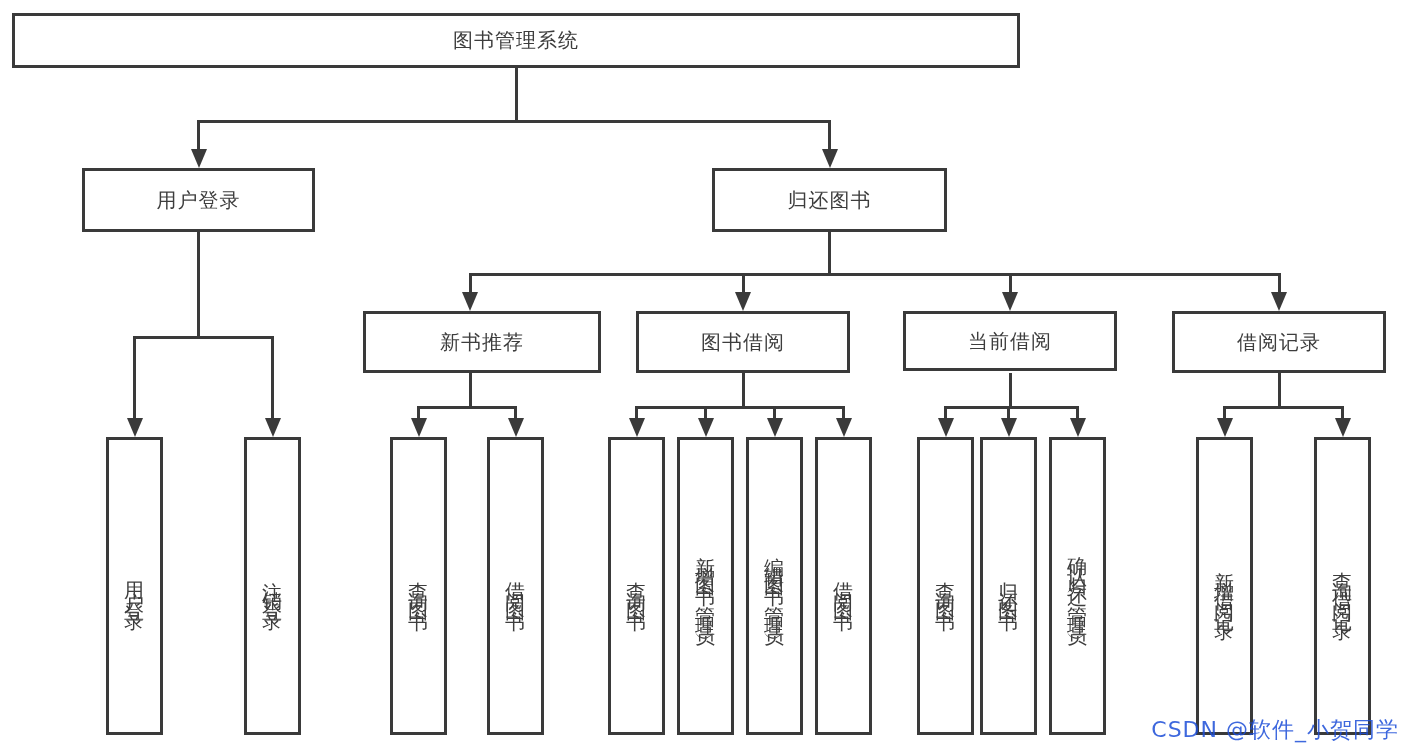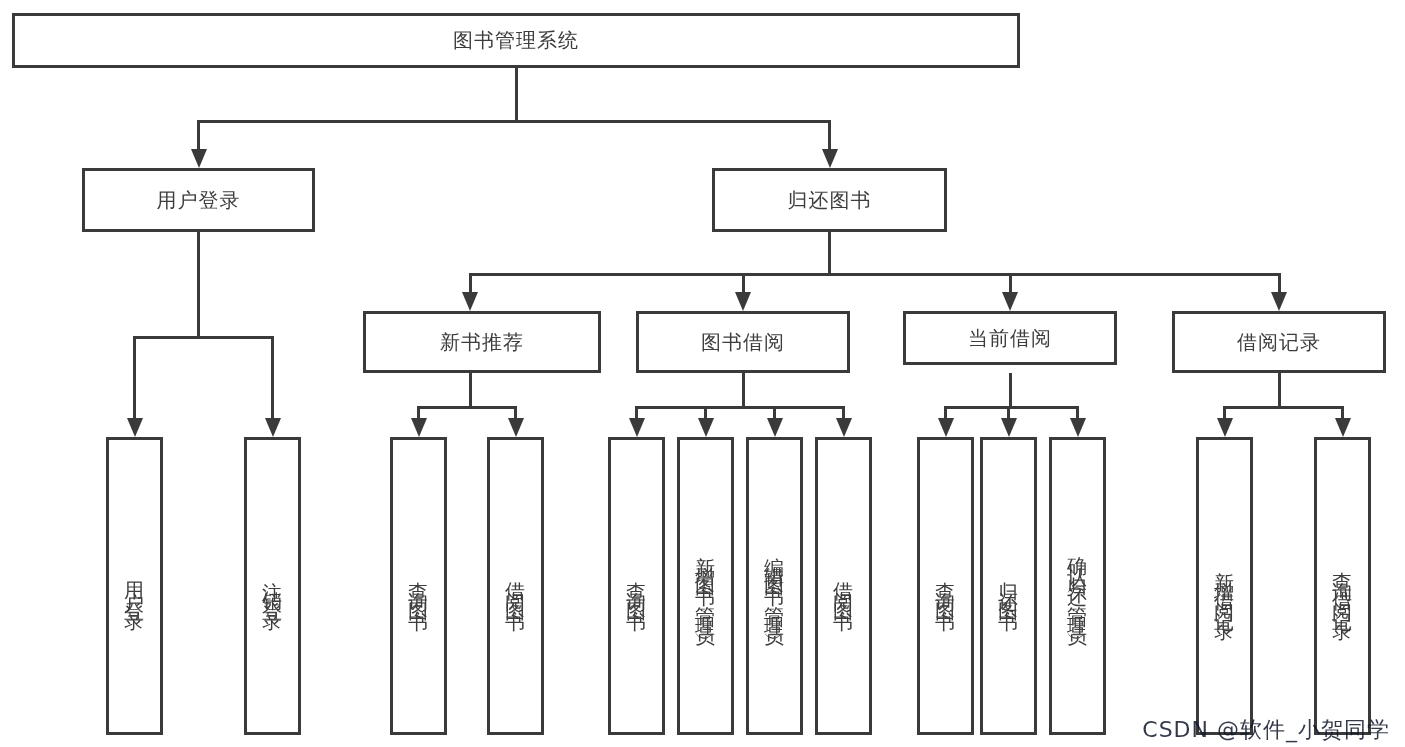--- a/index.html
+++ b/index.html
@@ -36,23 +36,23 @@
   }
   .arrow{
     position:absolute;
     width:0;height:0;
     border-left:8px solid transparent;
     border-right:8px solid transparent;
     border-top:19px solid #3a3a3a;
   }
   .watermark{
     position:absolute;
-    right:15px;bottom:2px;
+    right:6px;bottom:2px;
     font-size:22px;
-    color:#0f172a;
+    color:#1d4ed8;
     opacity:0.85;
     letter-spacing:1px;
     z-index:20;
     white-space:nowrap;
   }
 </style>
 </head>
 <body>
 
 <div class="canvas">
@@ -125,21 +125,21 @@
     <div class="node v" style="left: 746px; top: 437px; width: 57px; height: 298px;">
       <span class="label">编辑图书（管理员）</span>
     </div>
     <div class="line" style="left: 842px; top: 406px; width: 3px; height: 21px;"></div>
     <div class="arrow" style="left: 835.5px; top: 418px;"></div>
     <div class="node v" style="left: 815px; top: 437px; width: 57px; height: 298px;">
       <span class="label">借阅图书</span>
     </div>
     <div class="line" style="left: 1008.5px; top: 273px; width: 3px; height: 28px;"></div>
     <div class="arrow" style="left: 1002px; top: 292px;"></div>
-    <div class="node h" style="left: 903px; top: 311px; width: 214px; height: 54px;">
+    <div class="node h" style="left: 903px; top: 311px; width: 214px; height: 60px;">
       <span class="label">当前借阅</span>
     </div>
     <div class="line" style="left: 1008.5px; top: 373px; width: 3px; height: 36px;"></div>
     <div class="line" style="left: 944px; top: 406px; width: 135px; height: 3px;"></div>
     <div class="line" style="left: 944px; top: 406px; width: 3px; height: 21px;"></div>
     <div class="arrow" style="left: 937.5px; top: 418px;"></div>
     <div class="node v" style="left: 917px; top: 437px; width: 57px; height: 298px;">
       <span class="label">查询图书</span>
     </div>
     <div class="line" style="left: 1007px; top: 406px; width: 3px; height: 21px;"></div>

